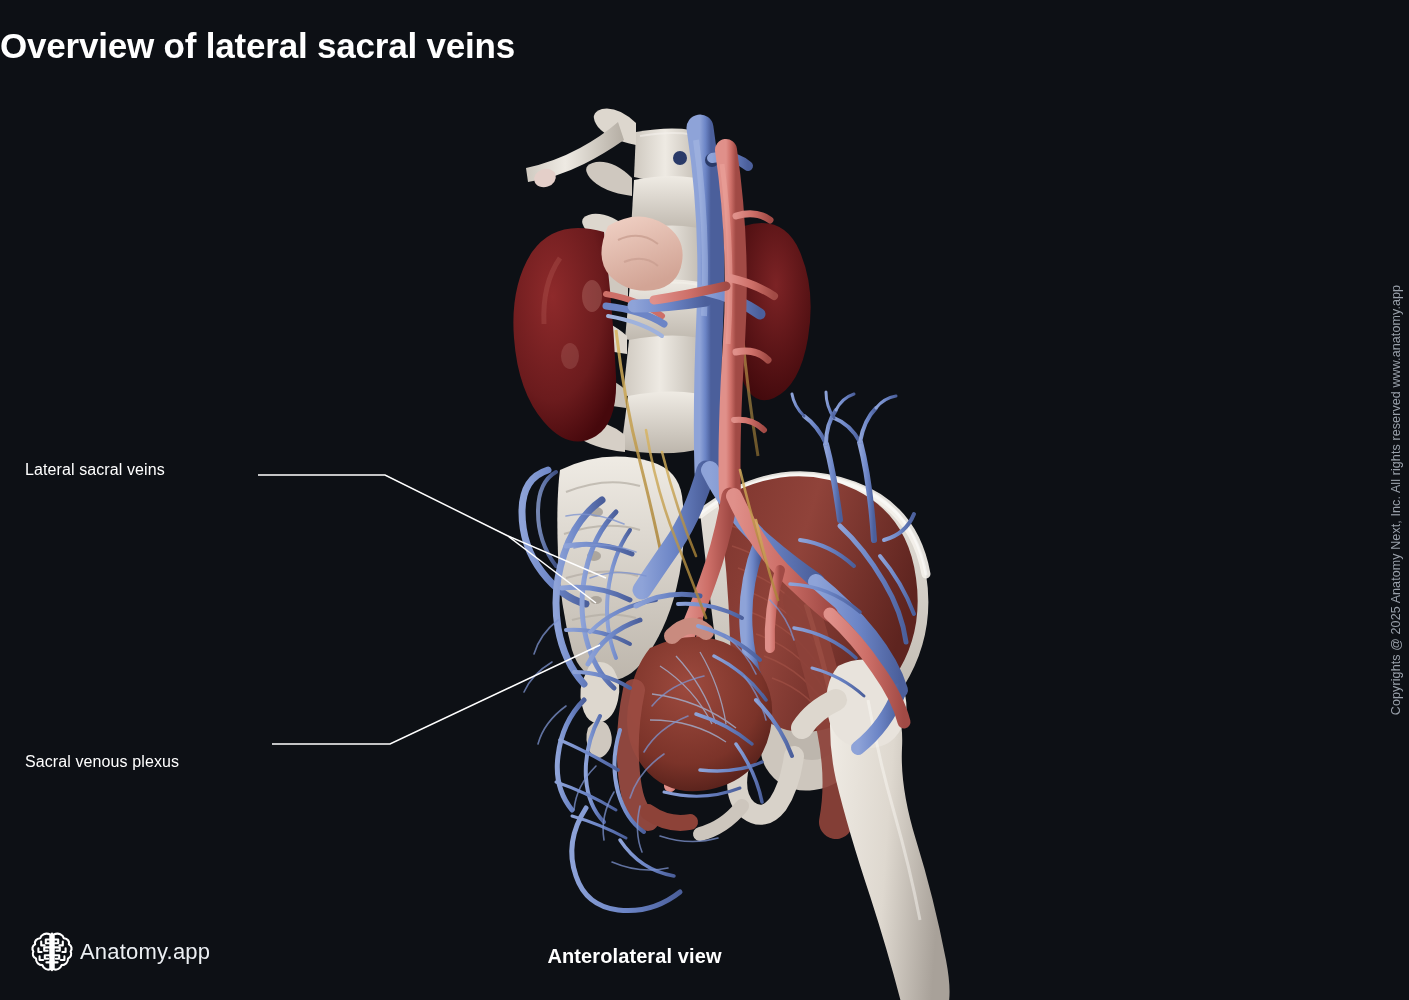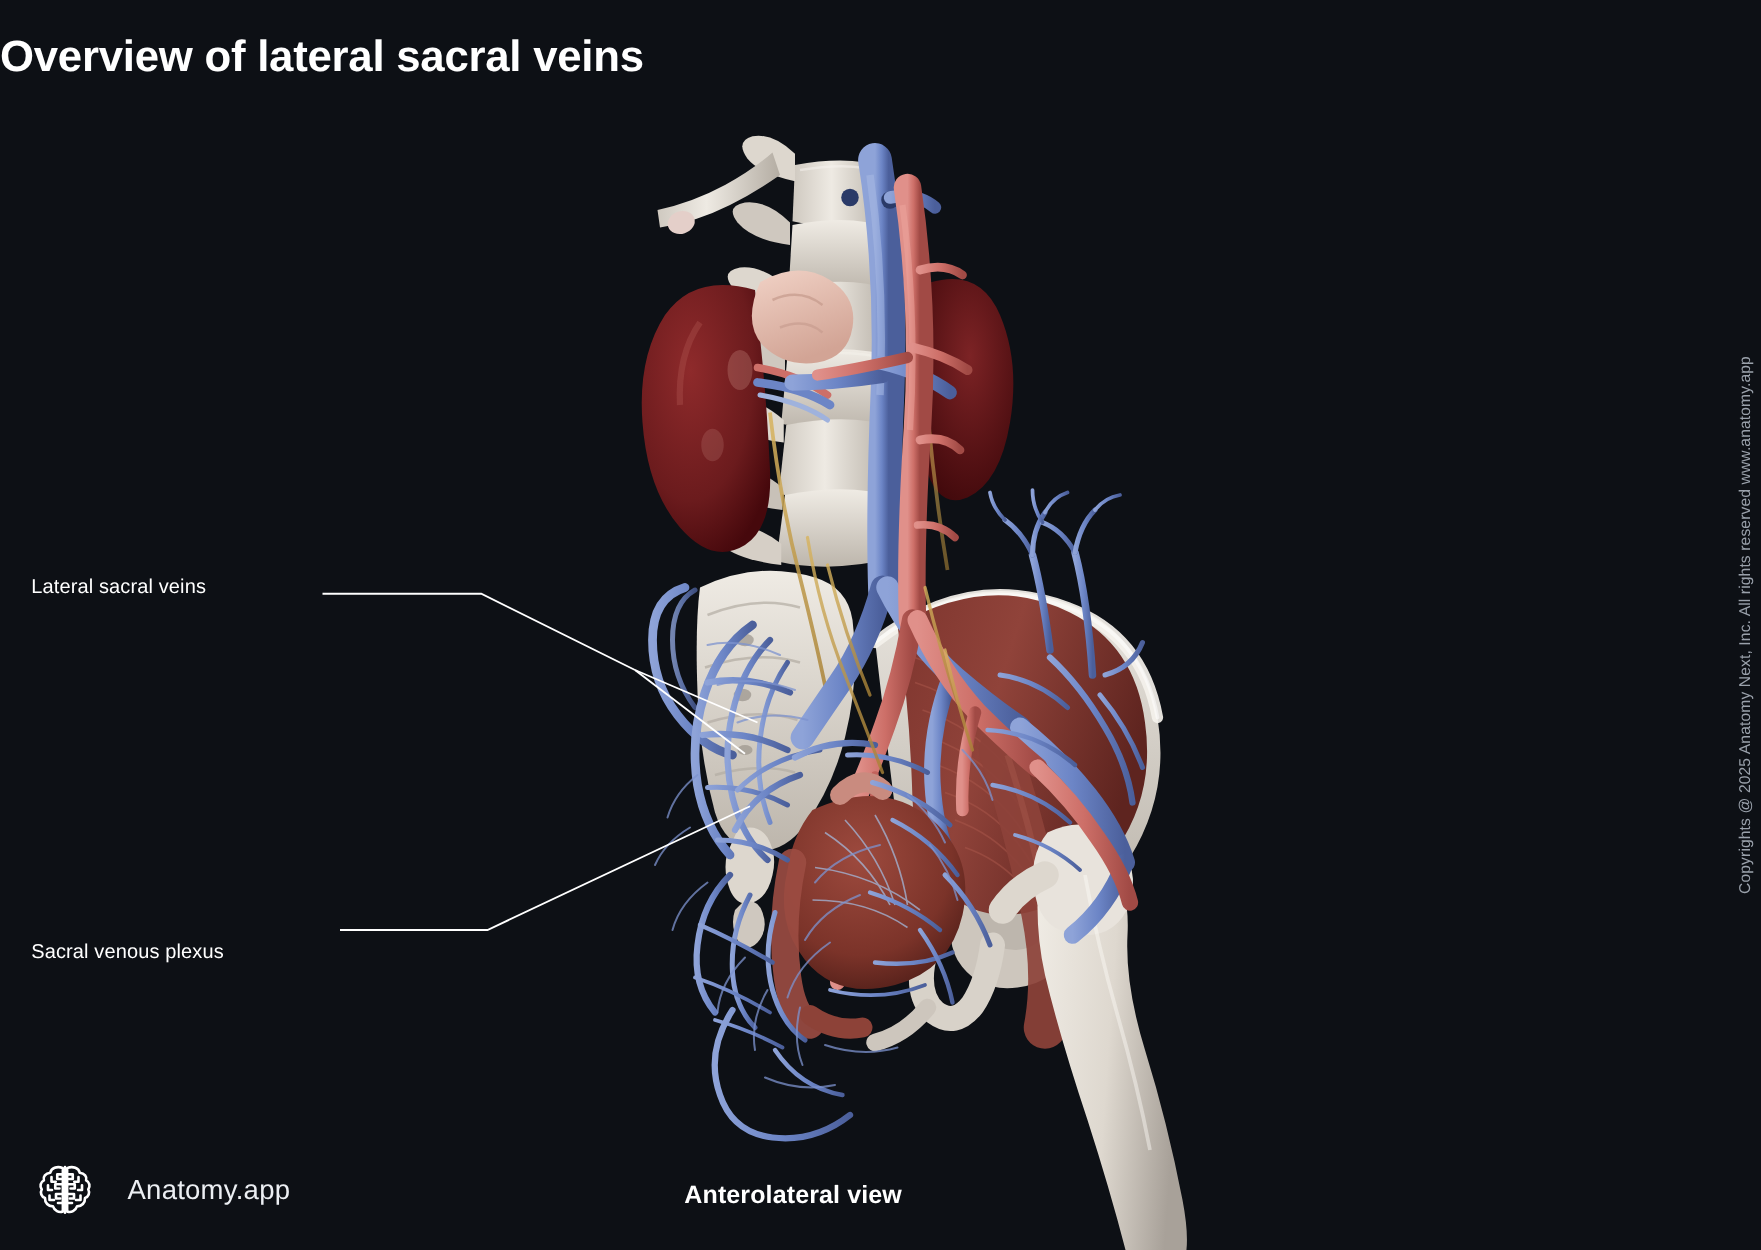--- a/index.html
+++ b/index.html
@@ -24,21 +24,21 @@
 
   .label{
     position:absolute;color:#ffffff;font-size:16px;
     letter-spacing:0.1px;white-space:nowrap;
   }
   #lbl-lsv{left:25px;top:461px;}
   #lbl-svp{left:25px;top:753px;}
 
   .brand{
     position:absolute;left:28px;top:928px;
-    display:flex;align-items:center;gap:26px;
+    display:flex;align-items:center;gap:4px;
   }
   .brand-name{
     color:#eceff3;font-size:22px;letter-spacing:0.2px;
   }
 
   .copyright{
     position:absolute;right:-2px;top:0;height:1000px;
     width:30px;display:flex;align-items:center;justify-content:center;
   }
   .copyright span{

